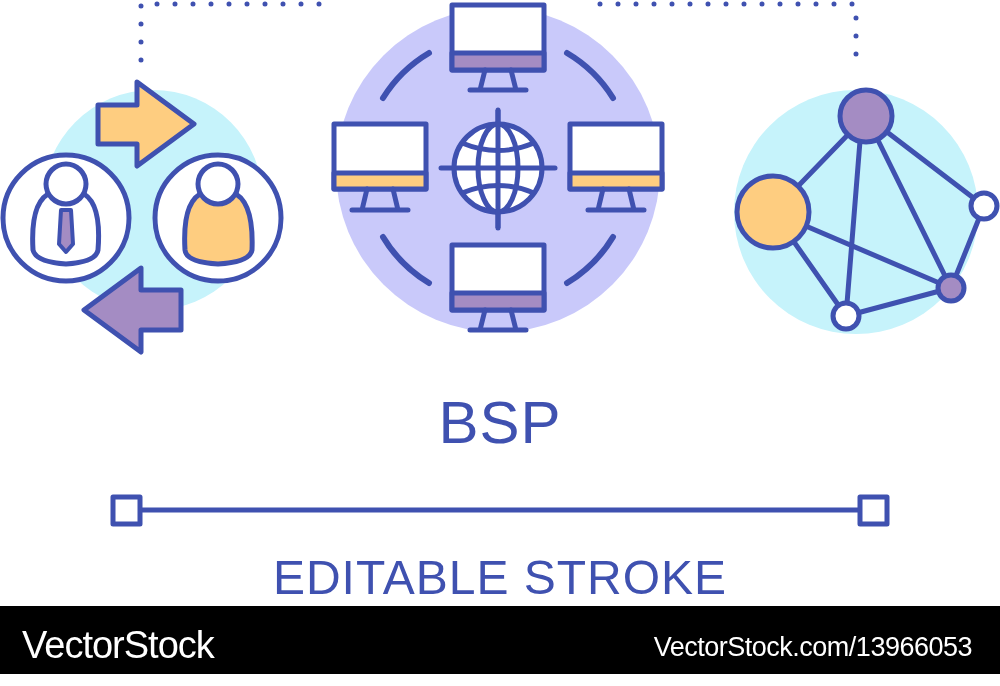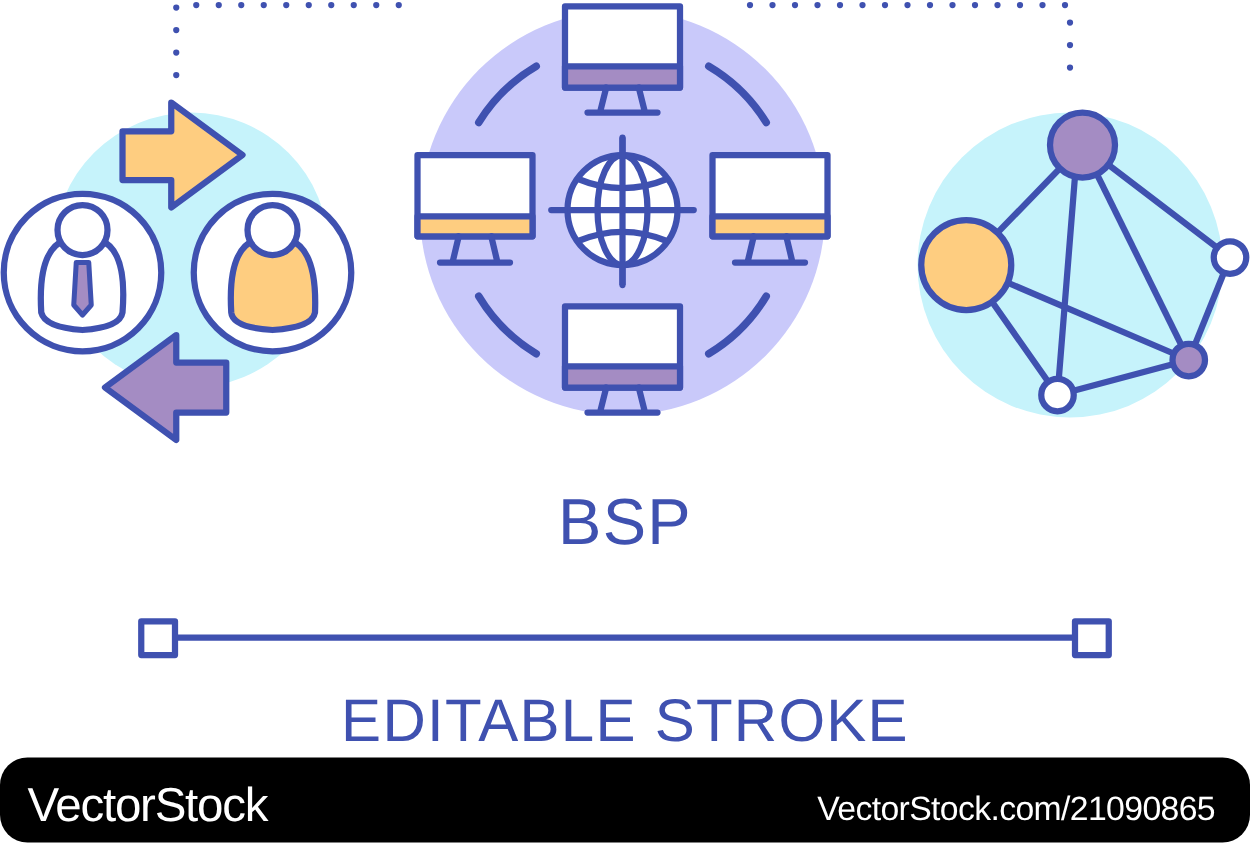--- a/index.html
+++ b/index.html
@@ -1,21 +1,21 @@
 <!DOCTYPE html>
 <html><head>
 <meta charset="utf-8">
 <style>
   html, body { margin: 0; padding: 0; }
   body { width: 1000px; height: 686px; background: #ffffff; position: relative; overflow: hidden; font-family: "Liberation Sans", sans-serif; }
   #art { position: absolute; left: 0; top: 0; }
   .caption { position: absolute; left: 0; width: 1000px; text-align: center; color: #3f51b0; font-family: "Liberation Sans", sans-serif; }
-  #title { top: 388px; font-size: 52px; letter-spacing: 1px; }
+  #title { top: 388px; font-size: 60px; letter-spacing: 1px; }
   #subtitle { top: 538px; font-size: 48px; letter-spacing: 1px; line-height: 80px; height: 70px; overflow: hidden; }
-  #footer { position: absolute; left: 0; top: 606px; width: 1000px; height: 68px; background: #000000; color: #ffffff; border-radius: 22px; }
+  #footer { position: absolute; left: 0; top: 606px; width: 1000px; height: 68px; background: #000000; color: #ffffff; }
   #brand { position: absolute; left: 22px; top: 18px; font-size: 38px; letter-spacing: -1px; }
   #ref { position: absolute; right: 28px; top: 26px; font-size: 27px; letter-spacing: -0.5px; }
 </style>
 </head>
 <body>
 
 <svg id="art" width="1000" height="606" viewBox="0 0 1000 606" xmlns="http://www.w3.org/2000/svg">
 
   <g fill="#3f51b0">
     <g id="dots-top-left"></g>
@@ -118,14 +118,14 @@
     <rect x="113" y="497" width="27" height="27" fill="#ffffff" stroke-linejoin="round"></rect>
     <rect x="860" y="497" width="27" height="27" fill="#ffffff" stroke-linejoin="round"></rect>
   </g>
 </svg>
 
 <div id="title" class="caption">BSP</div>
 <div id="subtitle" class="caption">EDITABLE STROKE</div>
 
 <div id="footer">
   <div id="brand">VectorStock</div>
-  <div id="ref">VectorStock.com/21090865</div>
+  <div id="ref">VectorStock.com/13966053</div>
 </div>
 
 </body></html>

